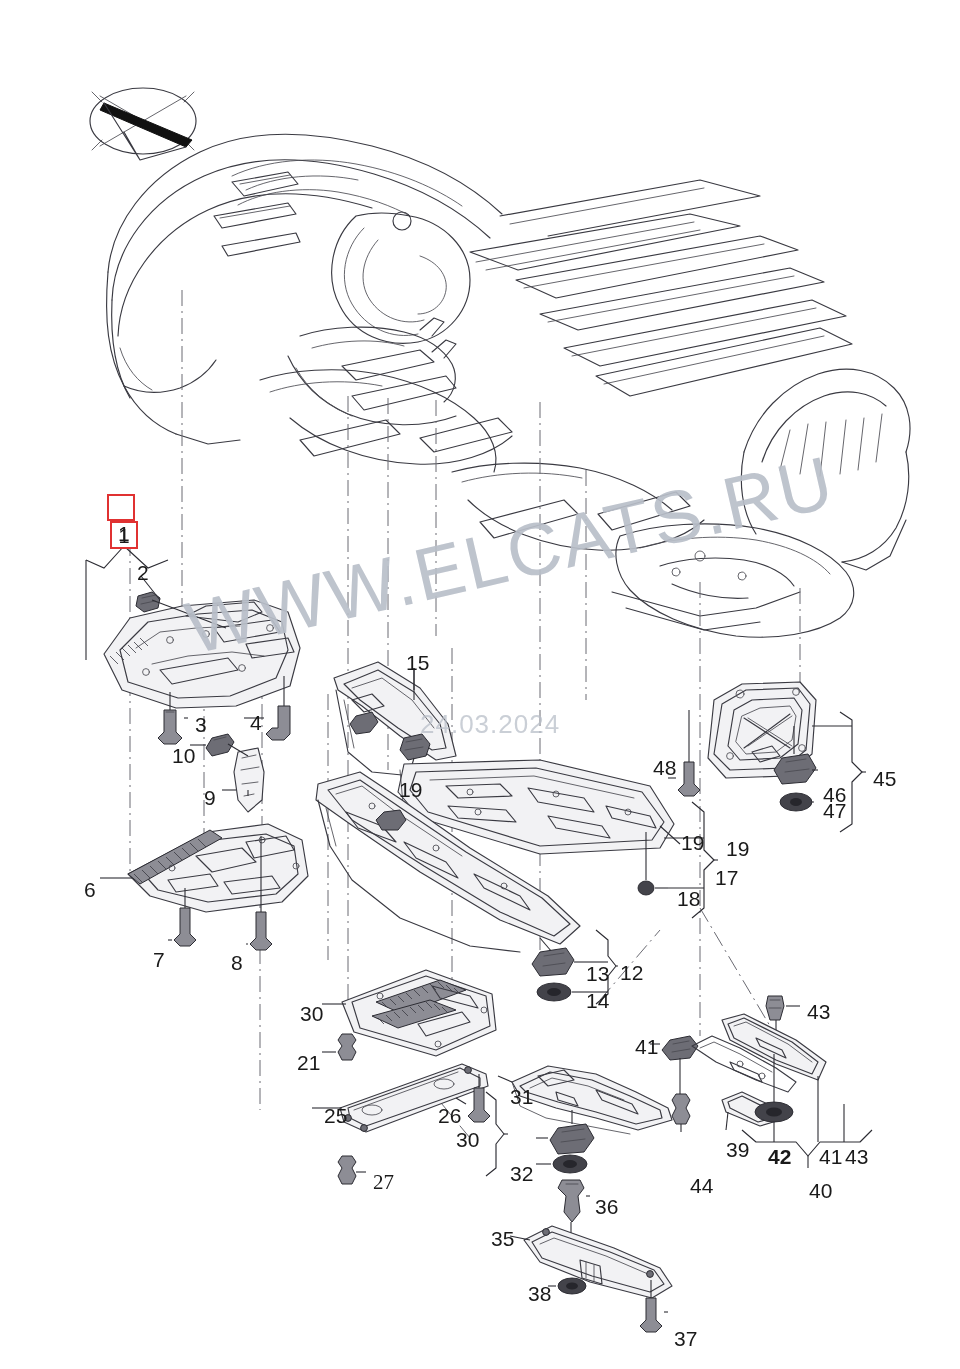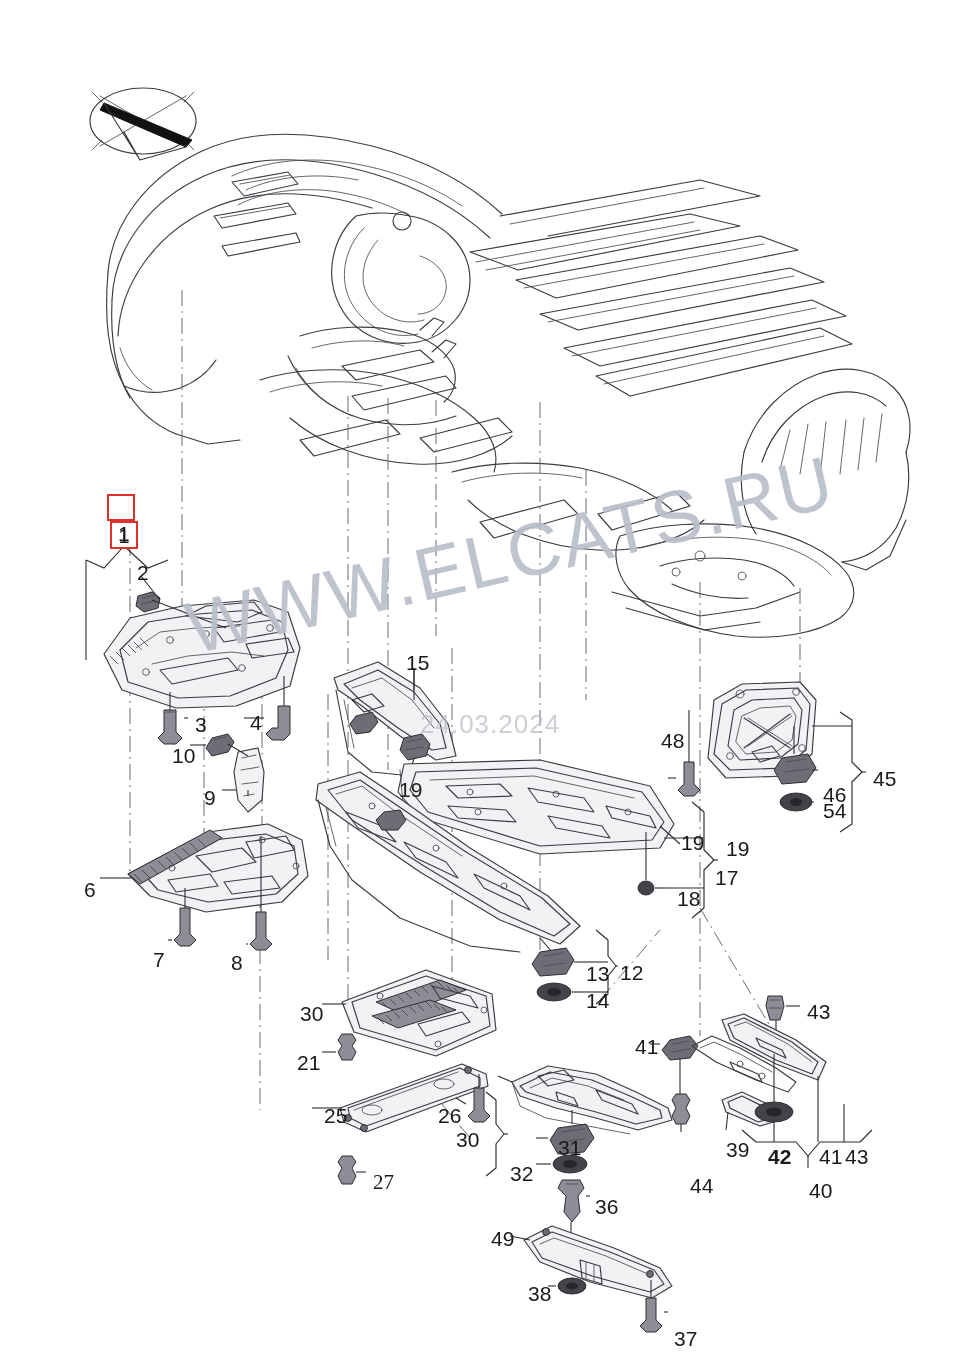--- a/index.html
+++ b/index.html
@@ -598,33 +598,33 @@
       <div class="lbl" style="left: 677px; top: 888px;">18</div>
       <div class="lbl" style="left: 399px; top: 779px;">19</div>
       <div class="lbl" style="left: 681px; top: 832px;">19</div>
       <div class="lbl" style="left: 726px; top: 838px;">19</div>
       <div class="lbl" style="left: 300px; top: 1003px;">30</div>
       <div class="lbl" style="left: 297px; top: 1052px;">21</div>
       <div class="lbl" style="left: 292px; top: 1105px; margin-left: 32px;">25</div>
       <div class="lbl" style="left: 438px; top: 1105px;">26</div>
       <div class="lbl" style="left: 373px; top: 1172px; font-family: Liberation Serif, serif;">27</div>
       <div class="lbl" style="left: 456px; top: 1129px;">30</div>
-      <div class="lbl" style="left: 510px; top: 1137px; margin-left: 48px;">31</div>
+      <div class="lbl" style="left: 510px; top: 1086px;">31</div>
       <div class="lbl" style="left: 510px; top: 1163px;">32</div>
-      <div class="lbl" style="left: 491px; top: 1228px;">49</div>
+      <div class="lbl" style="left: 491px; top: 1228px;">35</div>
       <div class="lbl" style="left: 595px; top: 1196px;">36</div>
       <div class="lbl" style="left: 674px; top: 1328px;">37</div>
       <div class="lbl" style="left: 528px; top: 1283px; text-align: center;">38</div>
       <div class="lbl" style="left: 726px; top: 1139px;">39</div>
       <div class="lbl" style="left: 809px; top: 1180px;">40</div>
       <div class="lbl" style="left: 635px; top: 1036px;">41</div>
       <div class="lbl" style="left: 819px; top: 1146px;">41</div>
       <div class="lbl" style="left: 768px; top: 1146px; font-weight: bold;">42</div>
       <div class="lbl" style="left: 807px; top: 1001px;">43</div>
       <div class="lbl" style="left: 845px; top: 1146px;">43</div>
       <div class="lbl" style="left: 690px; top: 1139px; margin-top: 36px;">44</div>
       <div class="lbl" style="left: 873px; top: 768px;">45</div>
       <div class="lbl" style="left: 823px; top: 772px; margin-top: 12px;">46</div>
-      <div class="lbl" style="left: 823px; top: 800px;">54</div>
-      <div class="lbl" style="left: 653px; top: 730px; margin-left: 8px;">48</div>
+      <div class="lbl" style="left: 823px; top: 800px;">47</div>
+      <div class="lbl" style="left: 653px; top: 757px;">48</div>
     </div>
 
 </div>
 
 </body></html>

